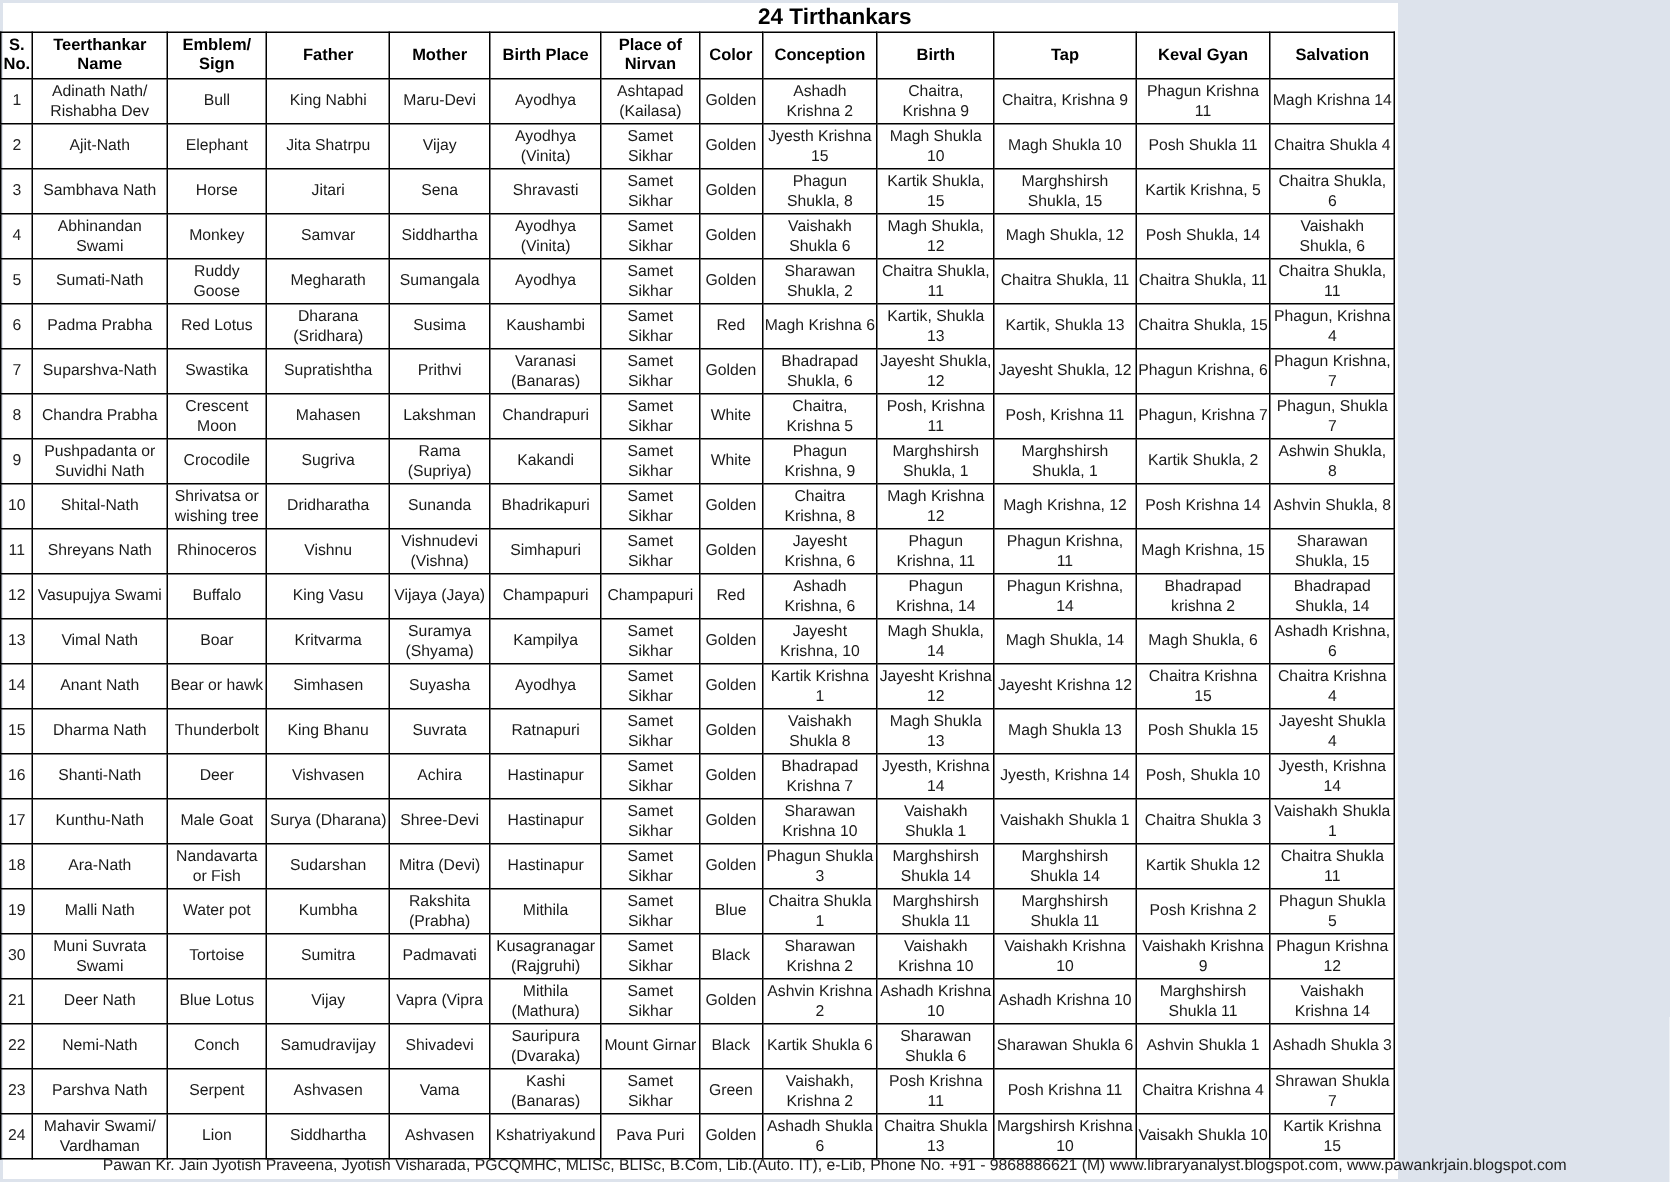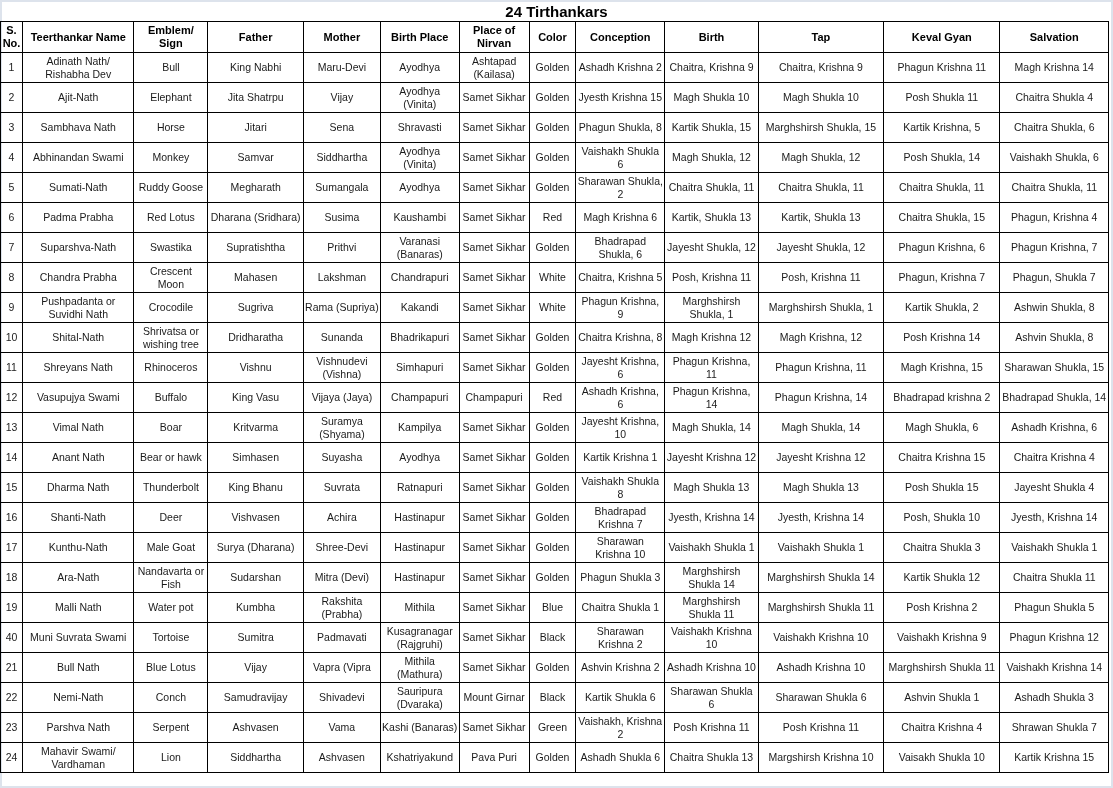--- a/index.html
+++ b/index.html
@@ -1,21 +1,21 @@
 <!DOCTYPE html>
 <html><head>
 <meta charset="utf-8">
 <style>
   html, body { margin:0; padding:0; }
   body {
     width:1113px; height:788px; background:#dde3ec; overflow:hidden;
     font-family:"Liberation Sans", sans-serif;
   }
   .sheet {
-    position:absolute; left:2px; top:2px; width:1109px; height:784px; background:#ffffff;
+    position:absolute; left:2px; top:2px; width:930px; height:784px; background:#ffffff;
   }
   .title {
     position:absolute; left:0; top:0; width:1109px; height:19px; text-align:center;
     font-weight:bold; font-size:15px; line-height:20px; color:#000;
   }
   table {
     position:absolute; left:-2px; top:19px; border-collapse:collapse; table-layout:fixed;
   }
   td, th {
     border:1px solid #000; text-align:center; vertical-align:middle;
@@ -347,37 +347,37 @@
           <td>Mithila</td>
           <td>Samet Sikhar</td>
           <td>Blue</td>
           <td>Chaitra Shukla 1</td>
           <td>Marghshirsh Shukla 11</td>
           <td>Marghshirsh Shukla 11</td>
           <td>Posh Krishna 2</td>
           <td>Phagun Shukla 5</td>
         </tr>
         <tr>
-          <td class="num">40</td>
+          <td class="num">30</td>
           <td>Muni Suvrata Swami</td>
           <td>Tortoise</td>
           <td>Sumitra</td>
           <td>Padmavati</td>
           <td>Kusagranagar (Rajgruhi)</td>
           <td>Samet Sikhar</td>
           <td>Black</td>
           <td>Sharawan Krishna 2</td>
           <td>Vaishakh Krishna 10</td>
           <td>Vaishakh Krishna 10</td>
           <td>Vaishakh Krishna 9</td>
           <td>Phagun Krishna 12</td>
         </tr>
         <tr>
           <td class="num">21</td>
-          <td>Bull Nath</td>
+          <td>Deer Nath</td>
           <td>Blue Lotus</td>
           <td>Vijay</td>
           <td>Vapra (Vipra</td>
           <td>Mithila (Mathura)</td>
           <td>Samet Sikhar</td>
           <td>Golden</td>
           <td>Ashvin Krishna 2</td>
           <td>Ashadh Krishna 10</td>
           <td>Ashadh Krishna 10</td>
           <td>Marghshirsh Shukla 11</td>
@@ -423,13 +423,14 @@
           <td>Pava Puri</td>
           <td>Golden</td>
           <td>Ashadh Shukla 6</td>
           <td>Chaitra Shukla 13</td>
           <td>Margshirsh Krishna 10</td>
           <td>Vaisakh Shukla 10</td>
           <td>Kartik Krishna 15</td>
         </tr>
       </tbody>
   </table>
+  <div class="footer">Pawan Kr. Jain Jyotish Praveena, Jyotish Visharada, PGCQMHC, MLISc, BLISc, B.Com, Lib.(Auto. IT), e-Lib, Phone No. +91 - 9868886621 (M) www.libraryanalyst.blogspot.com,  www.pawankrjain.blogspot.com</div>
 </div>
 
 </body></html>

